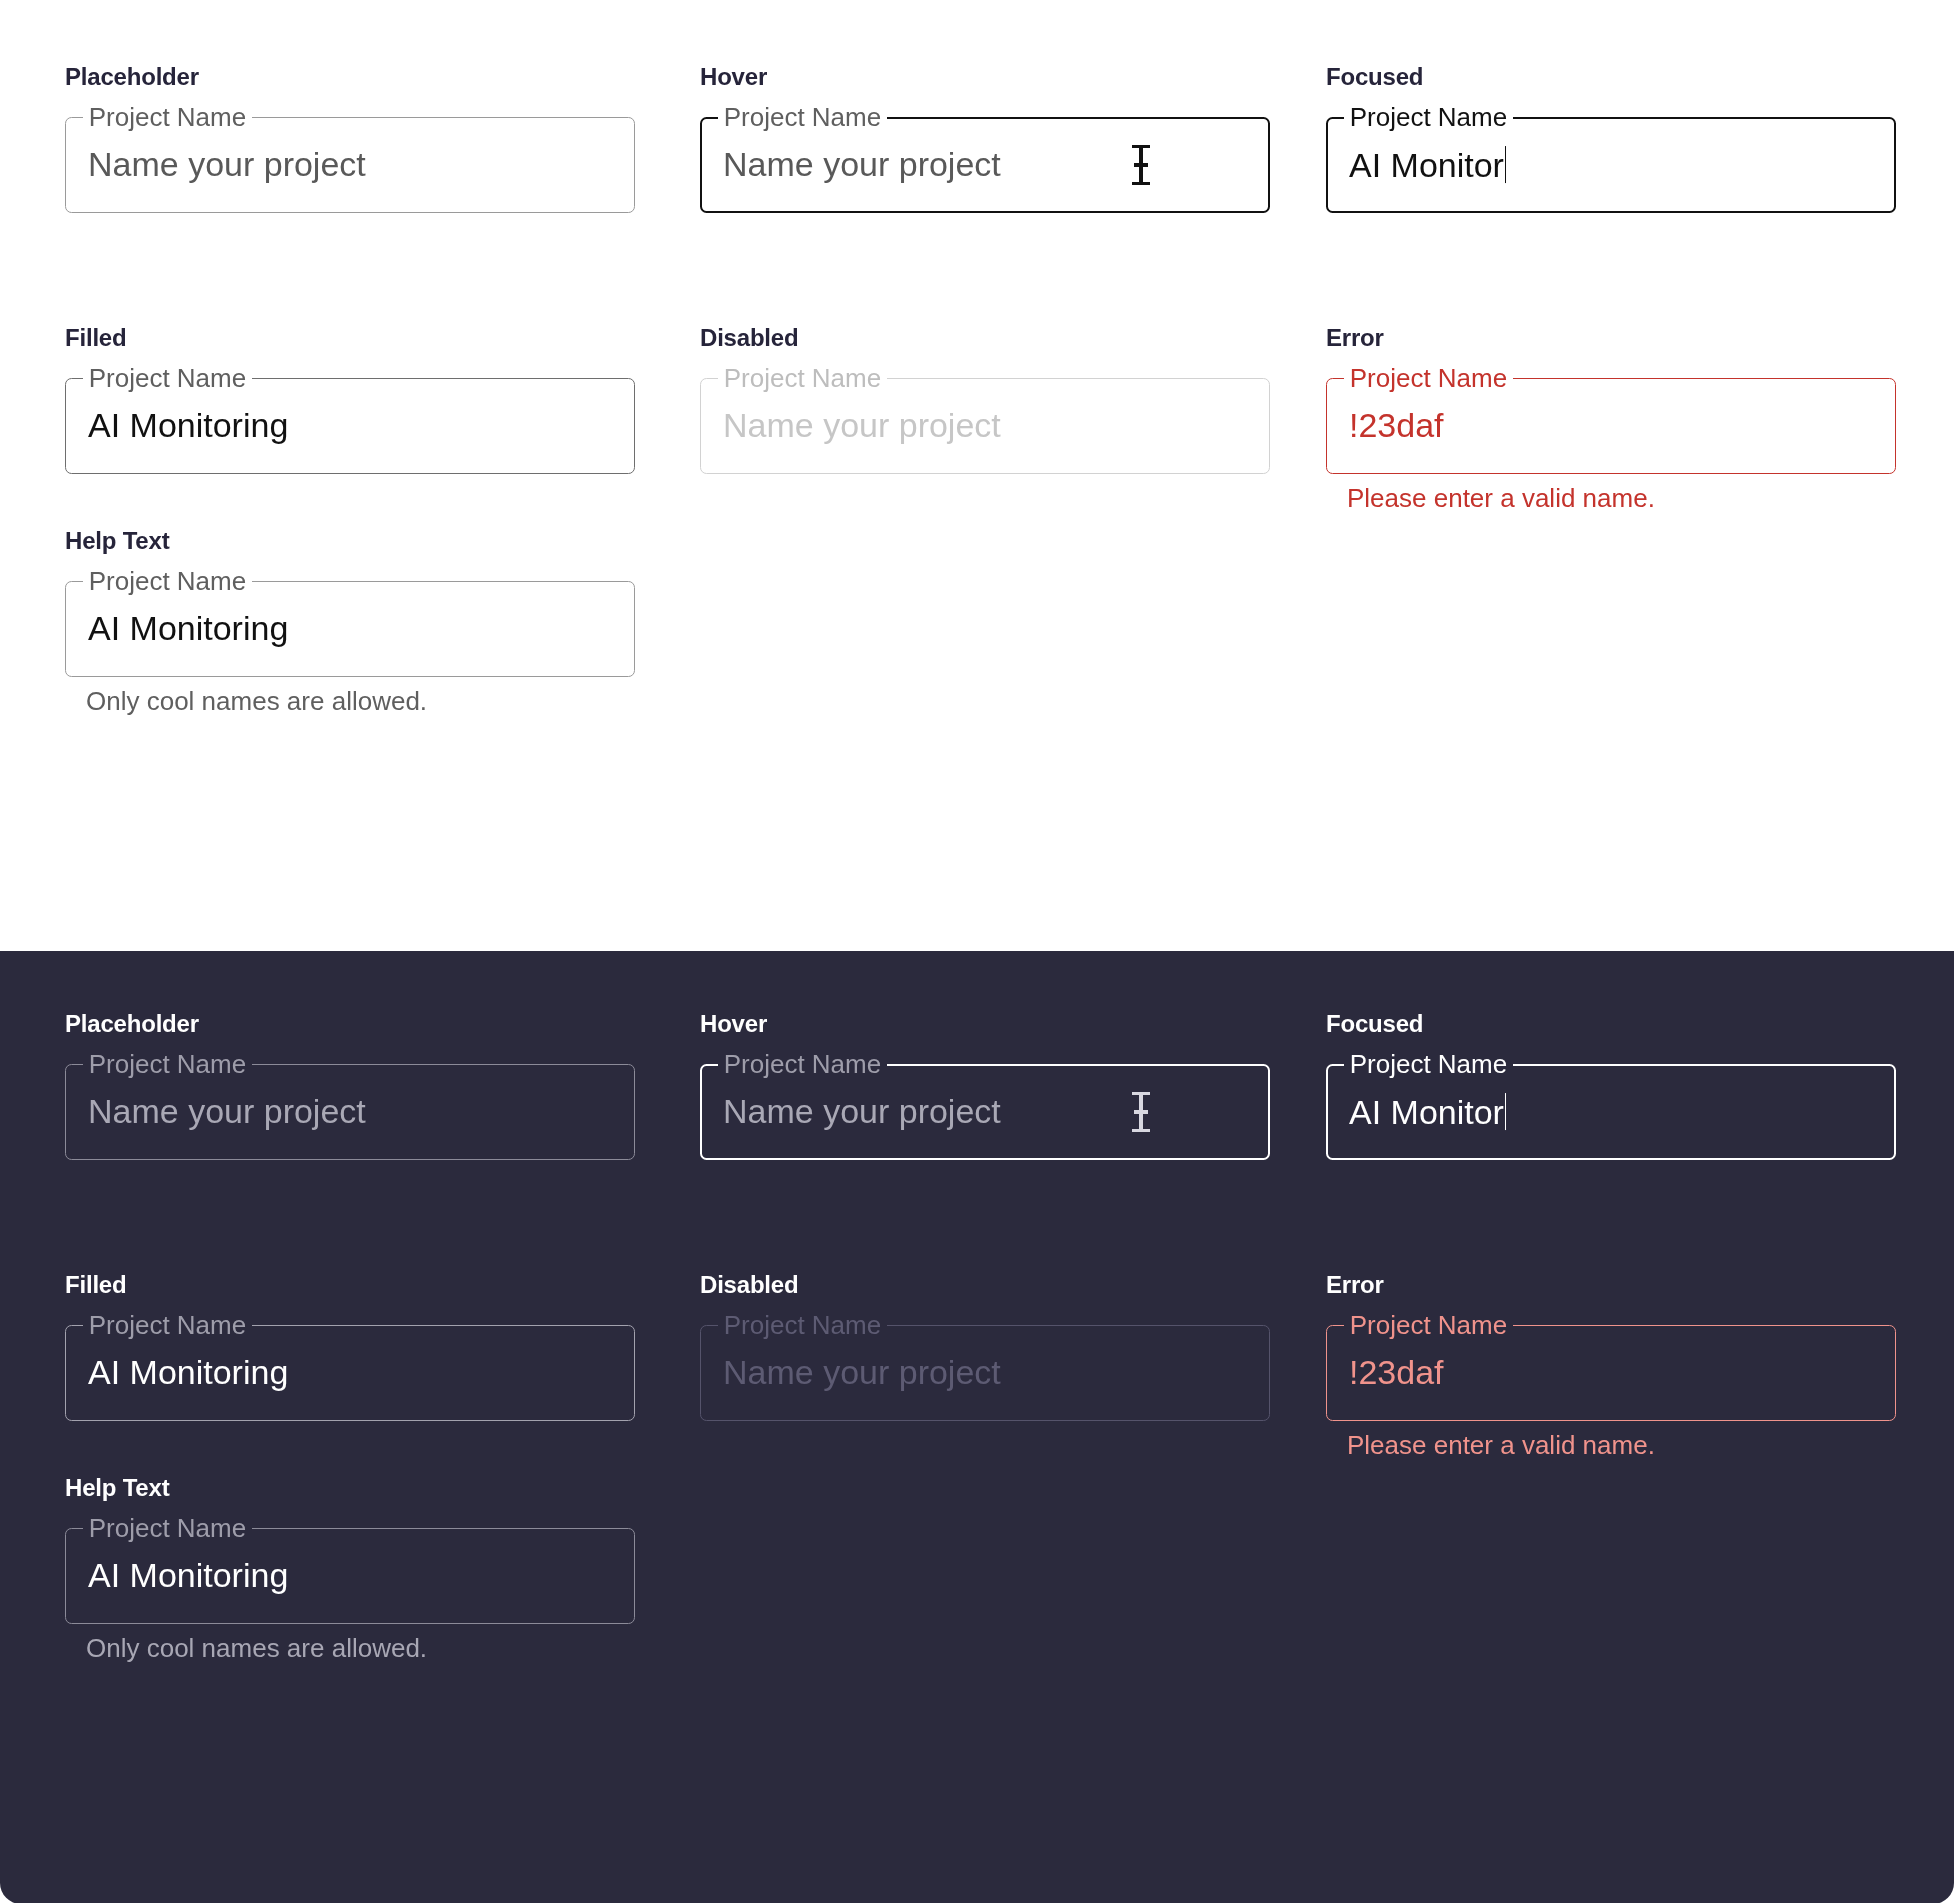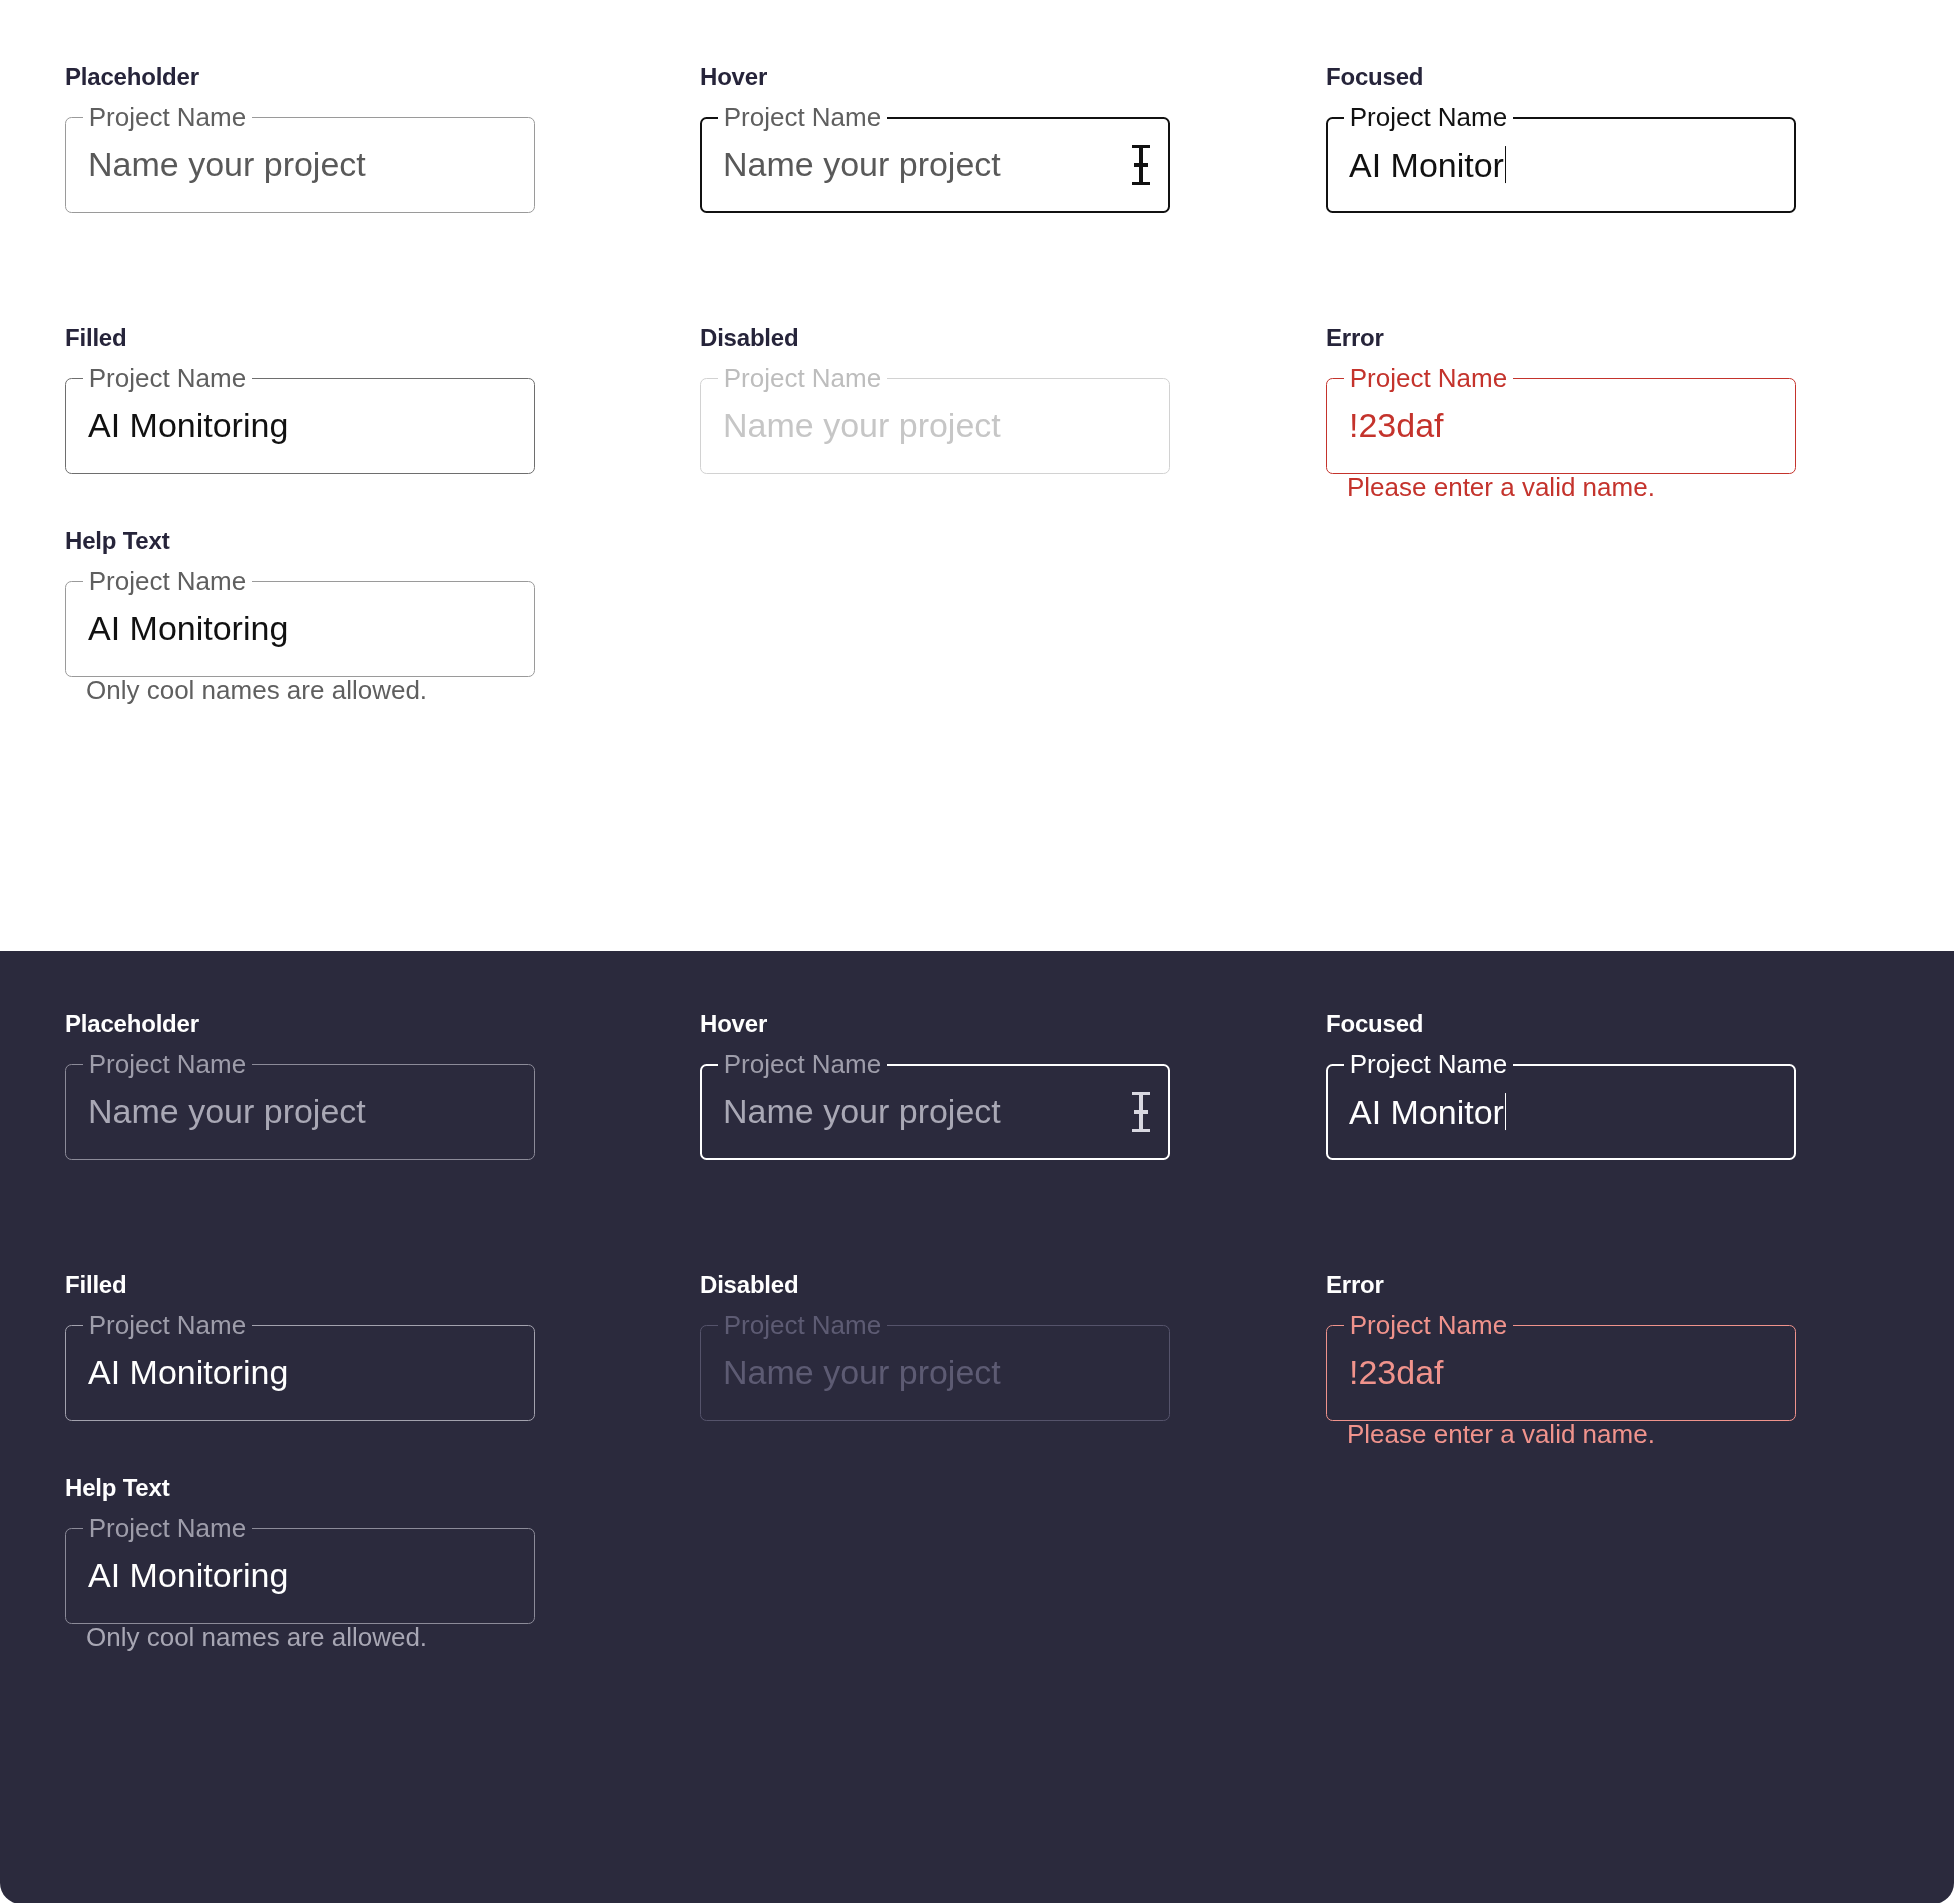--- a/index.html
+++ b/index.html
@@ -45,21 +45,21 @@
     letter-spacing: -0.2px;
     line-height: 1;
     margin-bottom: 0;
   }
   .panel--light .section-title { color: #26243a; }
   .panel--dark  .section-title { color: #ffffff; }
 
   
   .field {
     position: relative;
-    width: 470px;
+    width: 570px;
     height: 96px;
     margin-top: 28px;
   }
 
   .field-outline {
     position: absolute;
     inset: 0;
     border: 1.6px solid #9a9a9a;
     border-radius: 6.5px;
     pointer-events: none;
@@ -105,21 +105,21 @@
     width: 1.6px;
     height: 37px;
     background: #111111;
     vertical-align: -6.5px;
     margin-left: 0.8px;
   }
 
   .helper {
     position: absolute;
     left: 21px;
-    top: 94px;
+    top: 105px;
     font-size: 26px;
     color: #5f5f5f;
     white-space: nowrap;
   }
 
   
   .panel--light .f-placeholder .field-outline { border-color: #9a9a9a; }
 
   .panel--light .f-hover .field-outline { border-color: #111111; border-width: 2.4px; }
 

